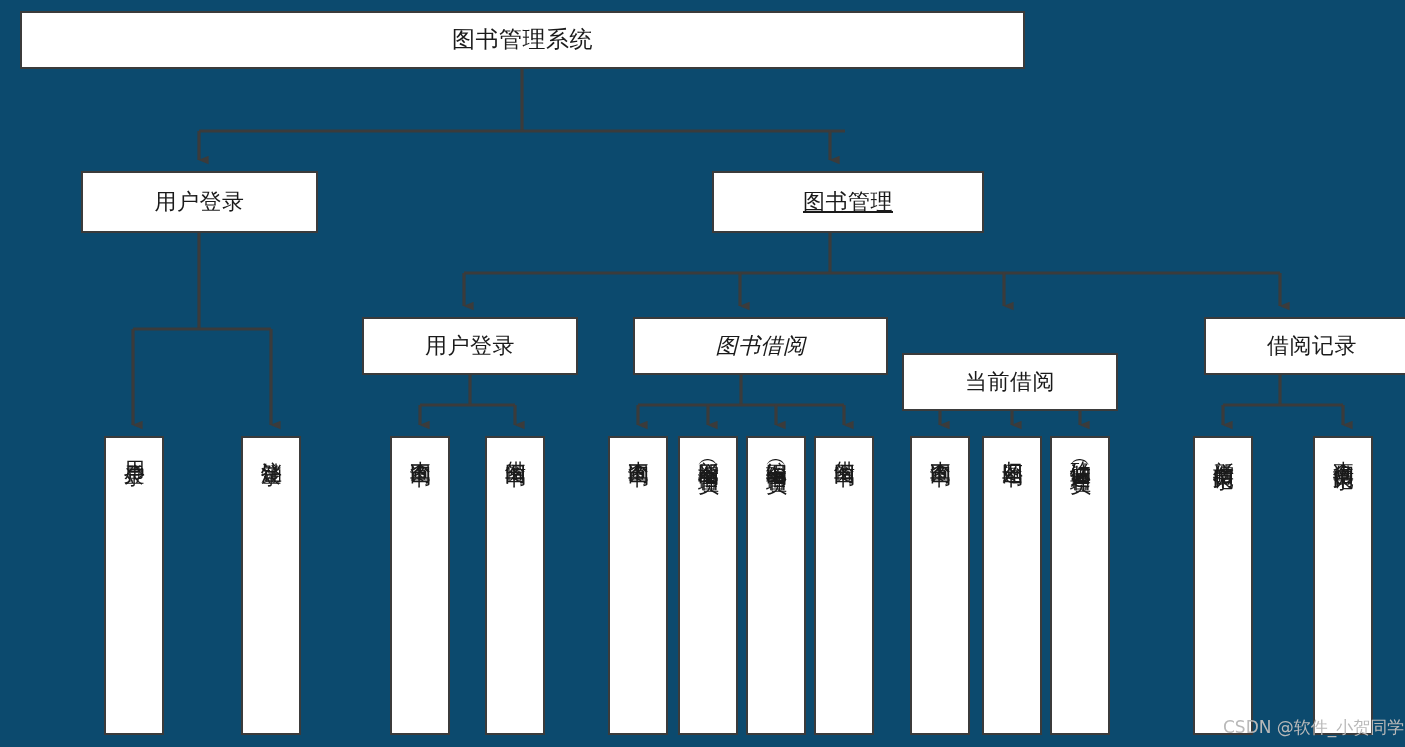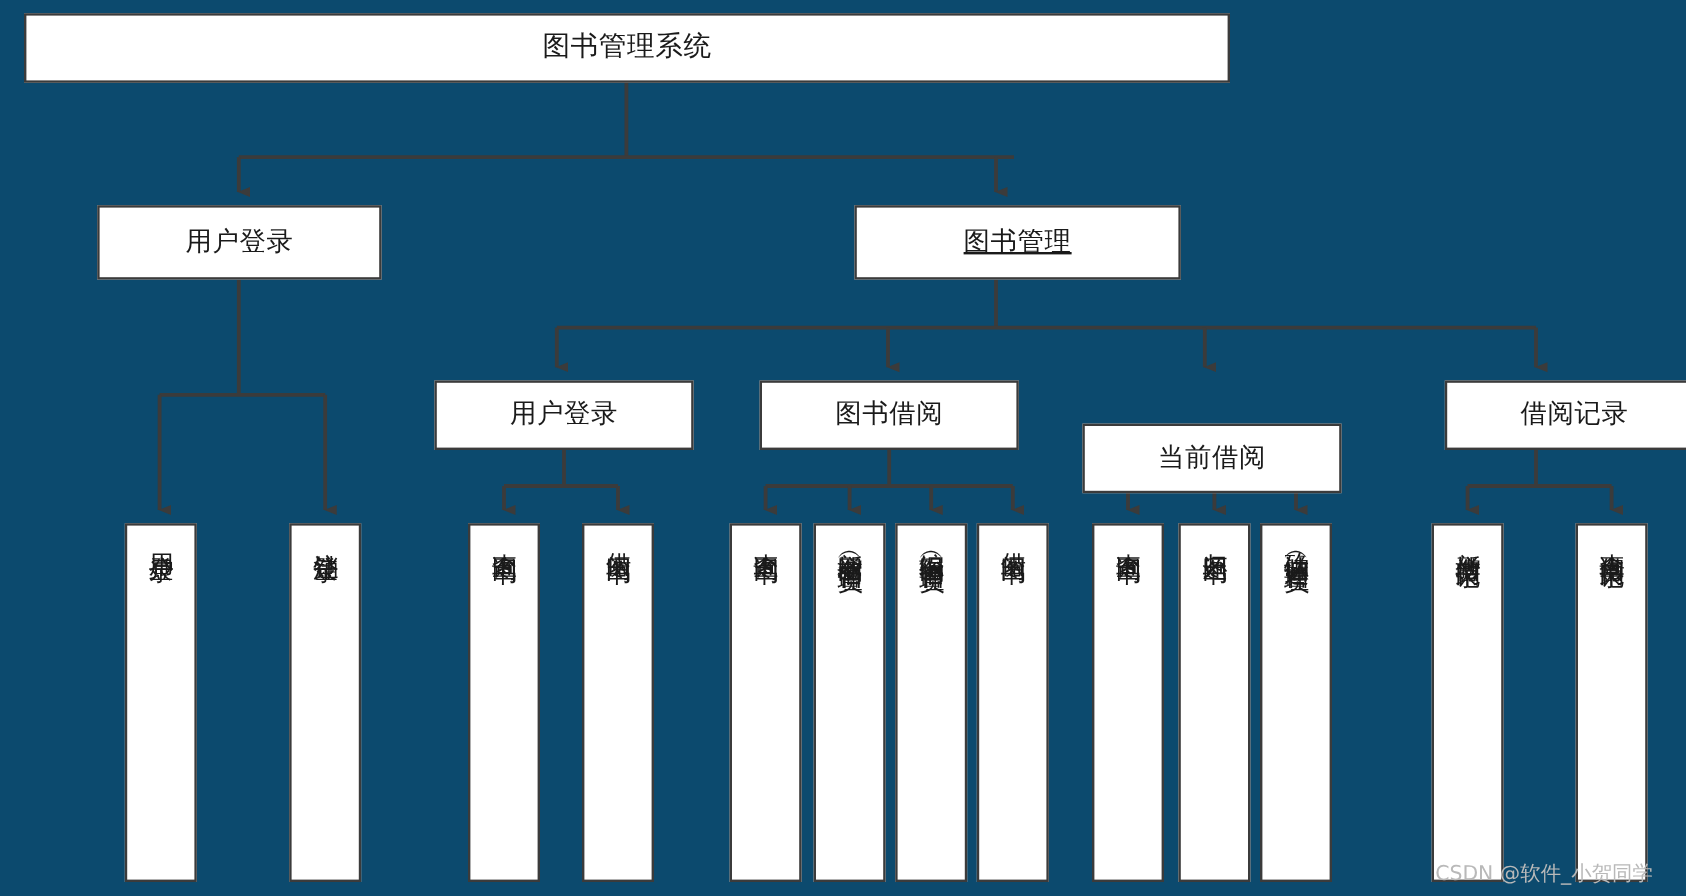--- a/index.html
+++ b/index.html
@@ -67,20 +67,21 @@
     text-align: start;
     max-height: 292px;
   }
   .watermark {
     position: absolute;
     font-size: 17px;
     color: #b9b9b9;
     white-space: nowrap;
     z-index: 5;
     font-family: "DejaVu Sans", "Liberation Sans", sans-serif;
+    margin-left: 27px;
   }
 </style>
 </head>
 <body>
 
 <div id="diagram-canvas">
 
   <svg class="connectors" viewBox="0 0 1405 747" xmlns="http://www.w3.org/2000/svg">
     <defs>
       <marker id="arrowhead" markerWidth="10" markerHeight="11" refX="4.2" refY="9.6" orient="auto" markerUnits="userSpaceOnUse">
@@ -140,21 +141,21 @@
   </div>
 
   <div class="node horizontal" style="left:712px; top:171px; width:272px; height:62px;text-decoration:underline;">
     <span class="node-label">图书管理</span>
   </div>
 
   <div class="node horizontal" style="left:362px; top:317px; width:216px; height:58px;">
     <span class="node-label">用户登录</span>
   </div>
 
-  <div class="node horizontal" style="left:633px; top:317px; width:216px; height:58px;">
+  <div class="node horizontal" style="left:633px; top:317px; width:255px; height:58px;font-style:italic;">
     <span class="node-label">图书借阅</span>
   </div>
 
   <div class="node horizontal" style="left:902px; top:317px; width:216px; height:58px;margin-top:36px;">
     <span class="node-label">当前借阅</span>
   </div>
 
   <div class="node horizontal" style="left:1204px; top:317px; width:216px; height:58px;">
     <span class="node-label">借阅记录</span>
   </div>

